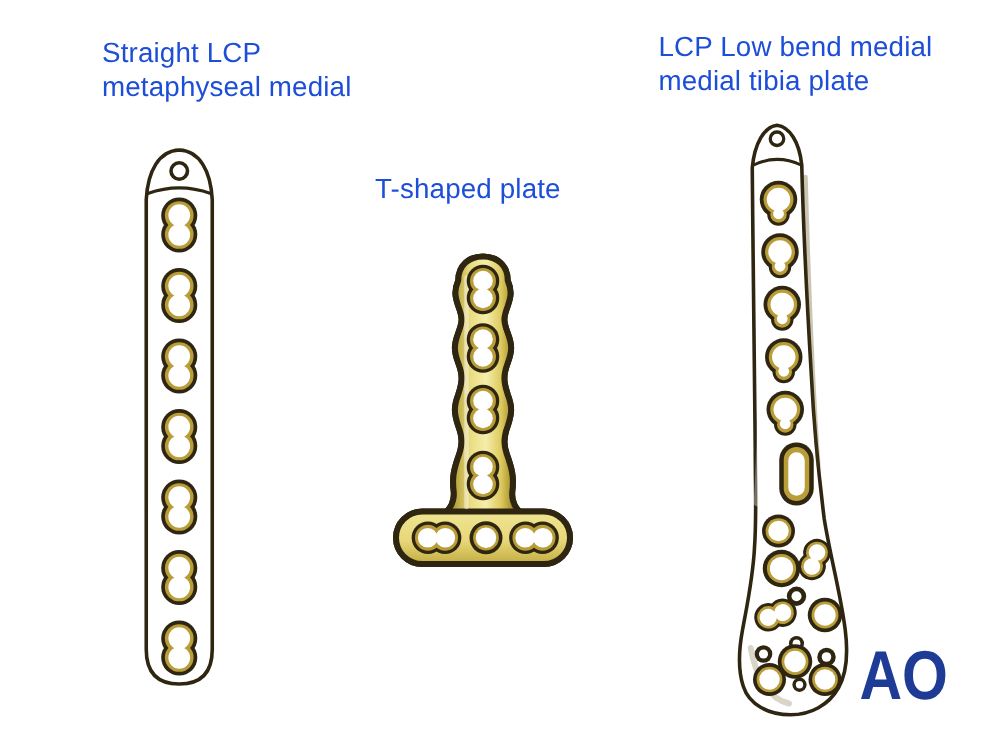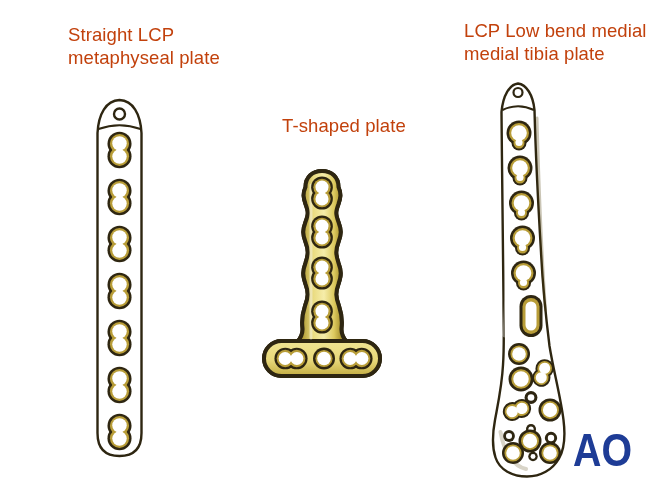--- a/index.html
+++ b/index.html
@@ -7,41 +7,41 @@
     position:relative;
     width:665px;height:493px;
     background:#ffffff;
     font-family:"Liberation Sans", sans-serif;
     overflow:hidden;
   }
   .label{
     position:absolute;
     font-size:18.5px;
     line-height:23px;
-    color:#c2410c;
+    color:#1d4ed8;
     letter-spacing:.1px;
     white-space:nowrap;
   }
   #lbl-left{left:68px;top:23px;}
-  #lbl-mid{left:282px;top:114px;}
-  #lbl-right{left:439px;top:19px;margin-left:25px;}
+  #lbl-mid{left:250px;top:114px;}
+  #lbl-right{left:439px;top:19px;}
   svg.art{position:absolute;left:0;top:0;}
   .rim{fill:#2e2611;}
   .bevel{fill:#b89d38;}
   .hole{fill:#ffffff;}
   .outline{stroke:#2e2611;fill:none;}
 </style>
 </head>
 <body>
 
 <div class="canvas">
 
   <div class="label" id="lbl-left">
     <div>Straight LCP</div>
-    <div>metaphyseal plate</div>
+    <div>metaphyseal medial</div>
   </div>
 
   <div class="label" id="lbl-mid">
     <div>T-shaped plate</div>
   </div>
 
   <div class="label" id="lbl-right">
     <div>LCP Low bend medial</div>
     <div>medial tibia plate</div>
   </div>

